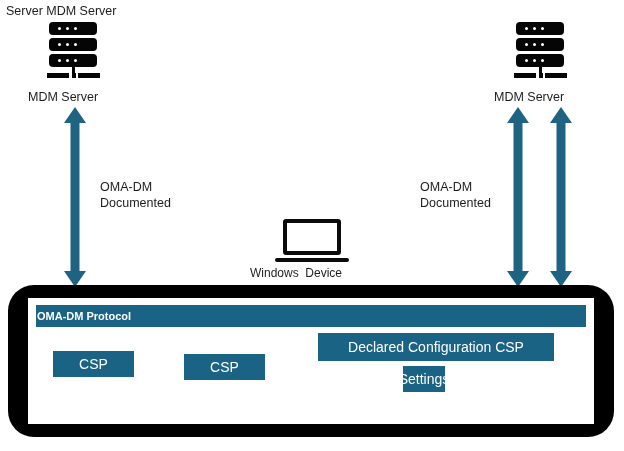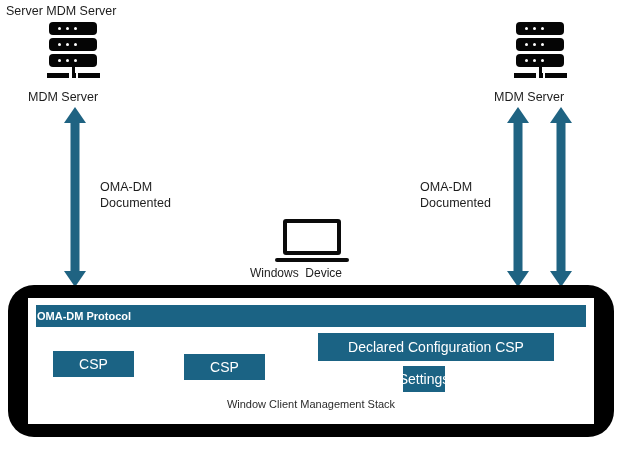--- a/index.html
+++ b/index.html
@@ -264,17 +264,16 @@
       <div class="box" style="left:25px; top:53px; width:81px; height:26px;">CSP</div>
 
       <div class="box" style="left:156px; top:56px; width:81px; height:26px;">CSP</div>
 
       <div class="box" style="left:290px; top:35px; width:236px; height:28px;">Declared Configuration CSP</div>
 
 
       <div class="box" style="left:375px; top:68px; width:42px; height:26px;">Settings</div>
 
 
-      <div class="stack-caption" style="left:0px; top:100px; width:566px;">Window Client Management Stack</div>
     </div>
   </div>
 
 </div>
 
 </body></html>

